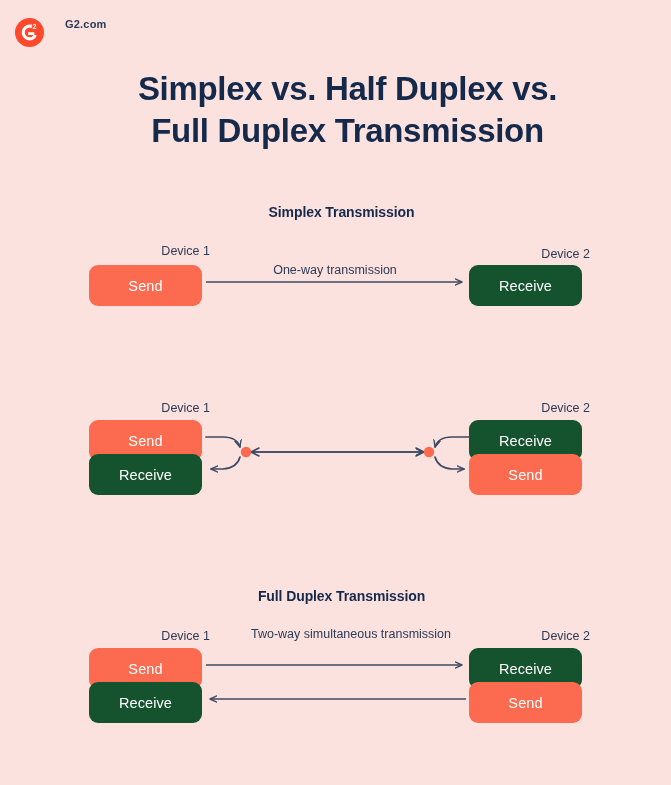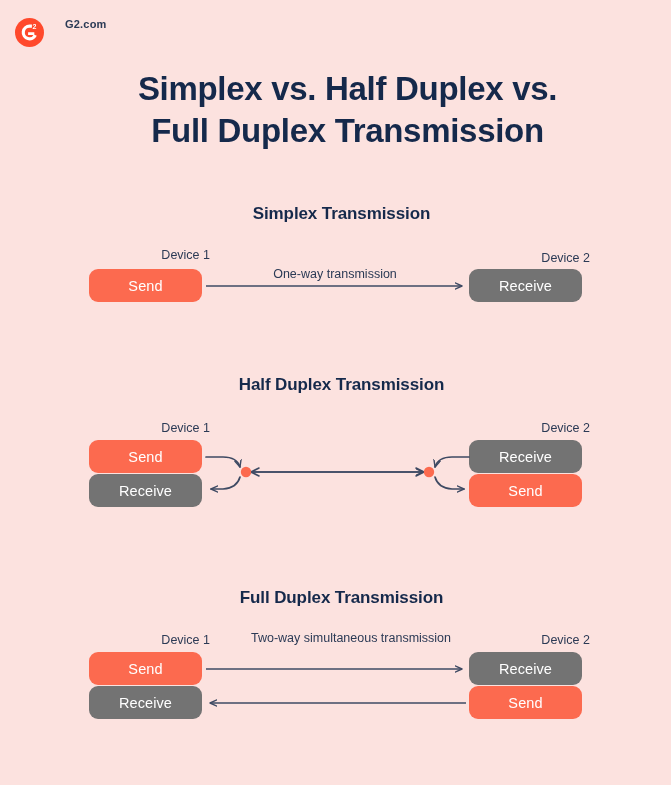--- a/index.html
+++ b/index.html
@@ -58,21 +58,21 @@
   }
 
   
   .section {
     position: absolute;
     left: 0;
     width: 671px;
   }
   .section-title {
     text-align: center;
-    font-size: 17px;
+    font-size: 14px;
     font-weight: bold;
     color: #15294B;
     letter-spacing: -0.1px;
     padding-left: 12px;
   }
   .diagram {
     position: relative;
     width: 671px;
   }
 
@@ -81,31 +81,31 @@
     font-size: 12.5px;
     color: #2B3A55;
     text-align: right;
     width: 130px;
     white-space: nowrap;
   }
 
   .node {
     position: absolute;
     width: 113px;
-    height: 33px;
+    height: 41px;
     border-radius: 9px;
     display: flex;
     align-items: center;
     justify-content: center;
     font-size: 14.5px;
     color: #FFFFFF;
     letter-spacing: 0.1px;
   }
   .node.send { background: #FC6A4F; }
-  .node.receive { background: #737373; }
+  .node.receive { background: #14532d; }
 
   .flow-label {
     position: absolute;
     font-size: 12.5px;
     line-height: 16px;
     color: #2B3A55;
     text-align: center;
     white-space: pre-line;
   }
 
@@ -162,21 +162,20 @@
         <marker id="ah-s" markerWidth="8" markerHeight="8" refX="7" refY="4" orient="auto" markerUnits="userSpaceOnUse">
           <path d="M0,0.8 L7,4 L0,7.2" fill="none" stroke="#3E4A63" stroke-width="1.4" stroke-linecap="round" stroke-linejoin="round"></path>
         </marker>
       </defs>
       <line x1="206" y1="38" x2="462" y2="38" stroke="#3E4A63" stroke-width="1.7" marker-end="url(#ah-s)"></line>
     </svg>
   </div>
 </section>
 
 <section class="section" id="sec-half">
-  <h2 class="section-title">Half Duplex Transmission</h2>
 
   <div class="diagram">
 
     <div class="device-label" style="left:80px; top:0px;">Device 1</div>
     <div class="device-label" style="left:460px; top:0px;">Device 2</div>
 
     <div class="node send" style="left:89px; top:19px;">Send</div>
     <div class="node receive" style="left:89px; top:53px;">Receive</div>
 
     <div class="node receive" style="left:469px; top:19px;">Receive</div>

